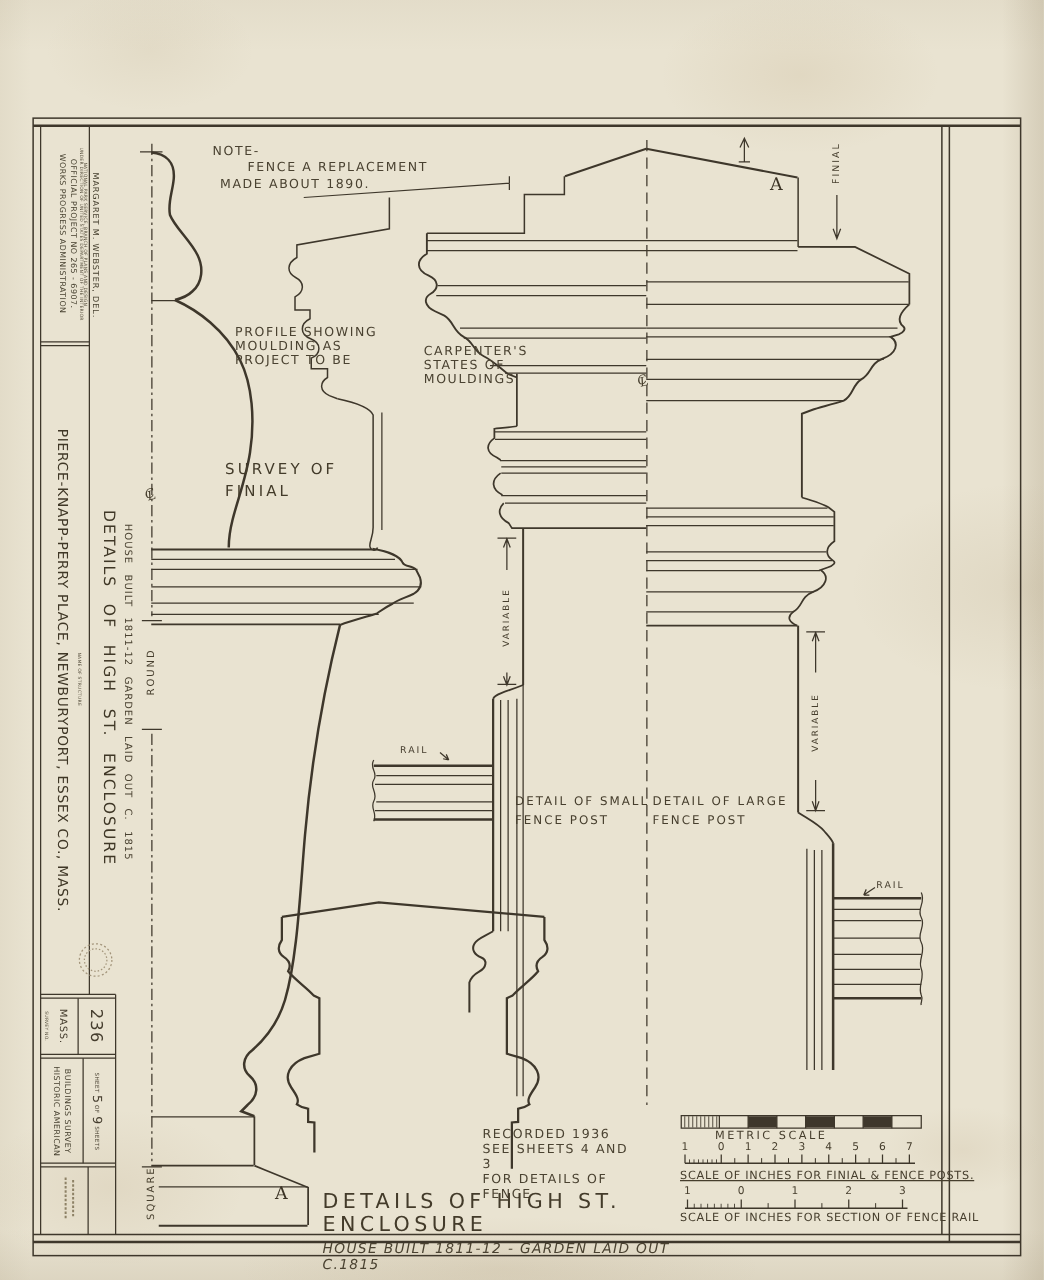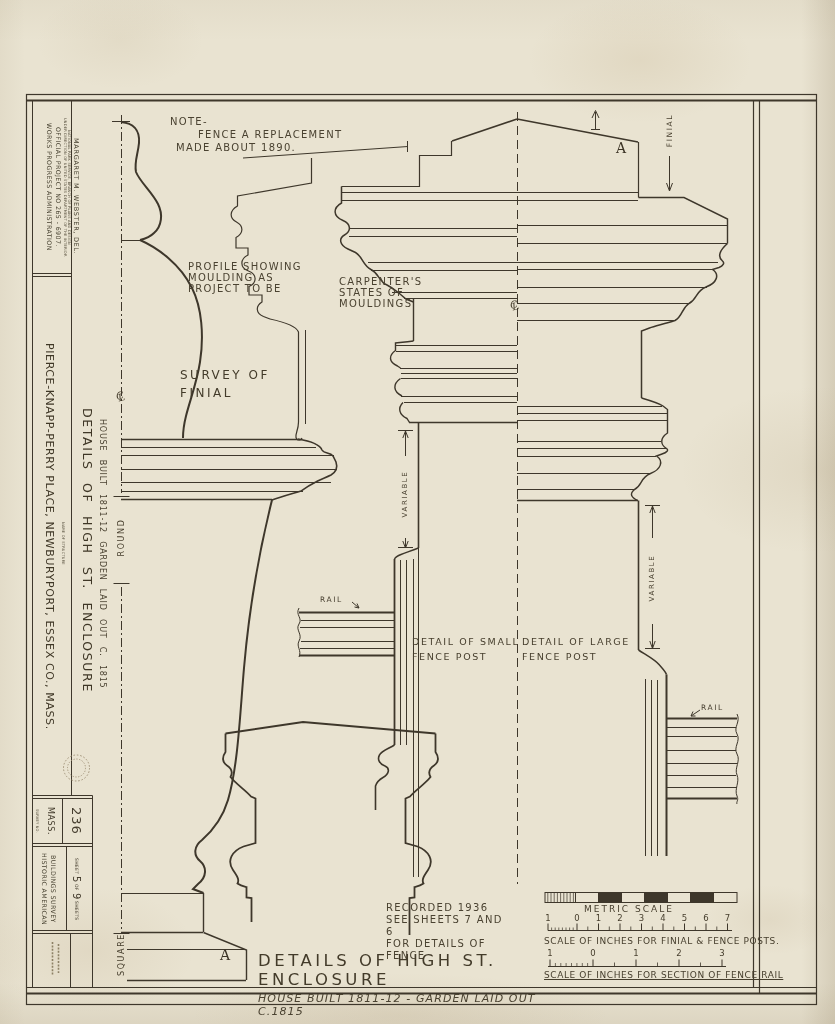--- a/index.html
+++ b/index.html
@@ -236,21 +236,21 @@
   <div>FENCE POST</div>
 </div>
 <div class="t lbl-md c" style="left:522px;top:634px;width:120px;">
   <div>DETAIL OF LARGE</div>
   <div>FENCE POST</div>
 </div>
 
 
 <div class="t note c" style="left:386px;top:866px;width:128px;line-height:12px;margin-top:36px;">
   <div>RECORDED 1936</div>
-  <div>SEE SHEETS 7 AND 6</div>
+  <div>SEE SHEETS 4 AND 3</div>
   <div>FOR DETAILS OF FENCE</div>
 </div>
 
 <div class="t" style="left:320px;top:595px;font-size:7.5px;letter-spacing:1.6px;">RAIL</div>
 <div class="t" style="left:701px;top:703px;font-size:7.5px;letter-spacing:1.6px;">RAIL</div>
 <div class="t marker-a" style="left:616px;top:140px;">A</div>
 <div class="t marker-a" style="left:220px;top:947px;">A</div>
 
 <div class="vu" style="left:609px;top:126px;">FINIAL</div>
 <div class="vu" style="left:345px;top:490px;font-size:7px;">VARIABLE</div>
@@ -259,23 +259,23 @@
 <div class="vu" style="left:61px;top:950px;font-size:8px;">SQUARE</div>
 
 <div class="clsym" style="left:116px;top:390px;"><span>C</span><span class="l2">L</span></div>
 <div class="clsym" style="left:510px;top:299px;"><span>C</span><span class="l2">L</span></div>
 
 <div class="t c" style="left:258px;top:951px;width:295px;">
   <div class="title-main">DETAILS OF HIGH ST. ENCLOSURE</div>
   <div class="title-sub">HOUSE BUILT 1811-12 - GARDEN LAID OUT C.1815</div>
 </div>
 
-<div class="t scale-lbl" style="left:584px;top:904px;letter-spacing:2px;">METRIC SCALE</div>
-<div class="t scale-lbl" style="left:544px;top:936px;">SCALE OF INCHES FOR FINIAL &amp; FENCE POSTS.</div>
-<div class="t scale-lbl" style="left:544px;top:970px;text-decoration:underline;">SCALE OF INCHES FOR SECTION OF FENCE RAIL</div>
+<div class="t scale-lbl" style="left:572px;top:904px;letter-spacing:2px;">METRIC SCALE</div>
+<div class="t scale-lbl" style="left:544px;top:936px;text-decoration:underline;">SCALE OF INCHES FOR FINIAL &amp; FENCE POSTS.</div>
+<div class="t scale-lbl" style="left:544px;top:970px;">SCALE OF INCHES FOR SECTION OF FENCE RAIL</div>
 
 <span class="scale-num" style="left:541px;top:913px;">1</span>
 <span class="scale-num" style="left:570px;top:913px;">0</span>
 <span class="scale-num" style="left:591.5px;top:913px;">1</span>
 <span class="scale-num" style="left:613px;top:913px;">2</span>
 <span class="scale-num" style="left:634.5px;top:913px;">3</span>
 <span class="scale-num" style="left:656px;top:913px;">4</span>
 <span class="scale-num" style="left:677.5px;top:913px;">5</span>
 <span class="scale-num" style="left:699px;top:913px;">6</span>
 <span class="scale-num" style="left:720.5px;top:913px;">7</span>

